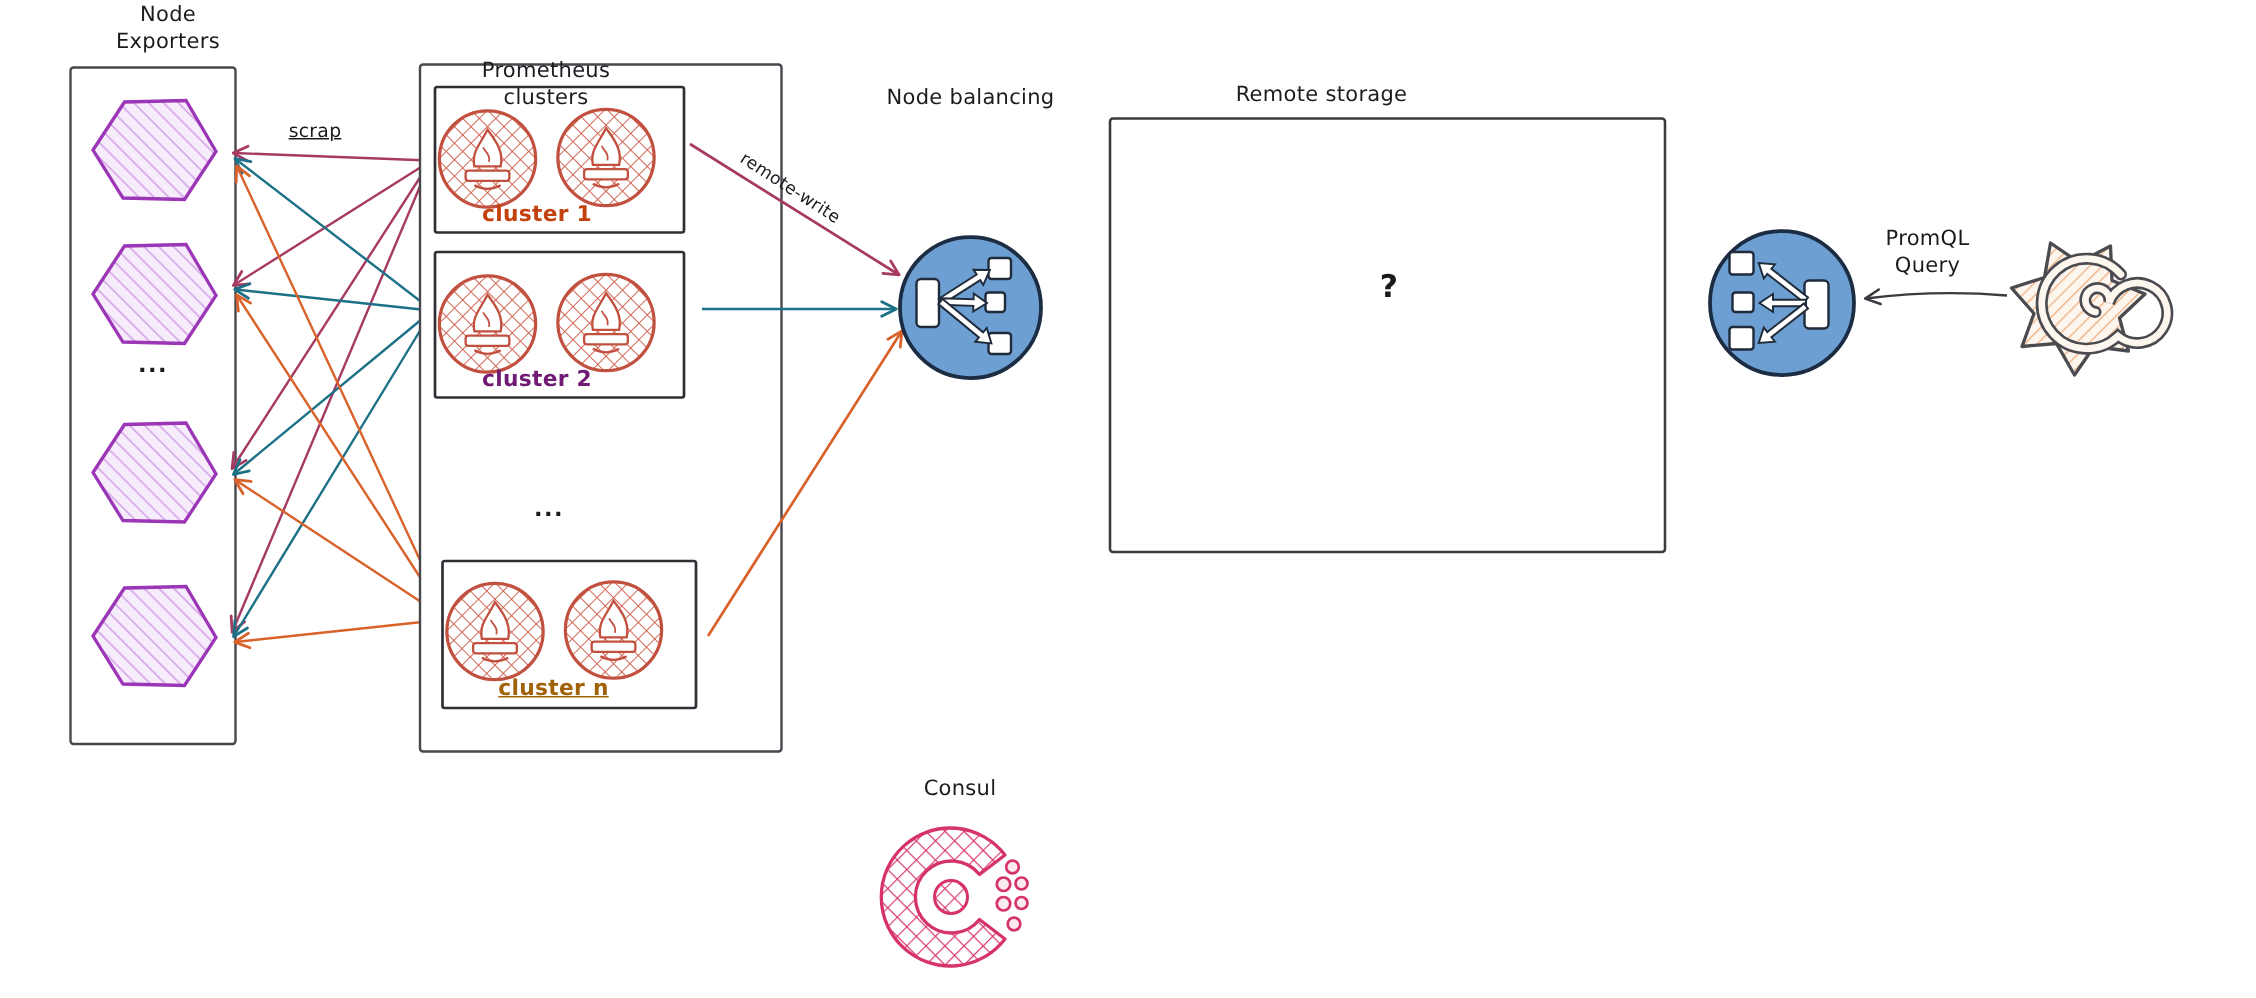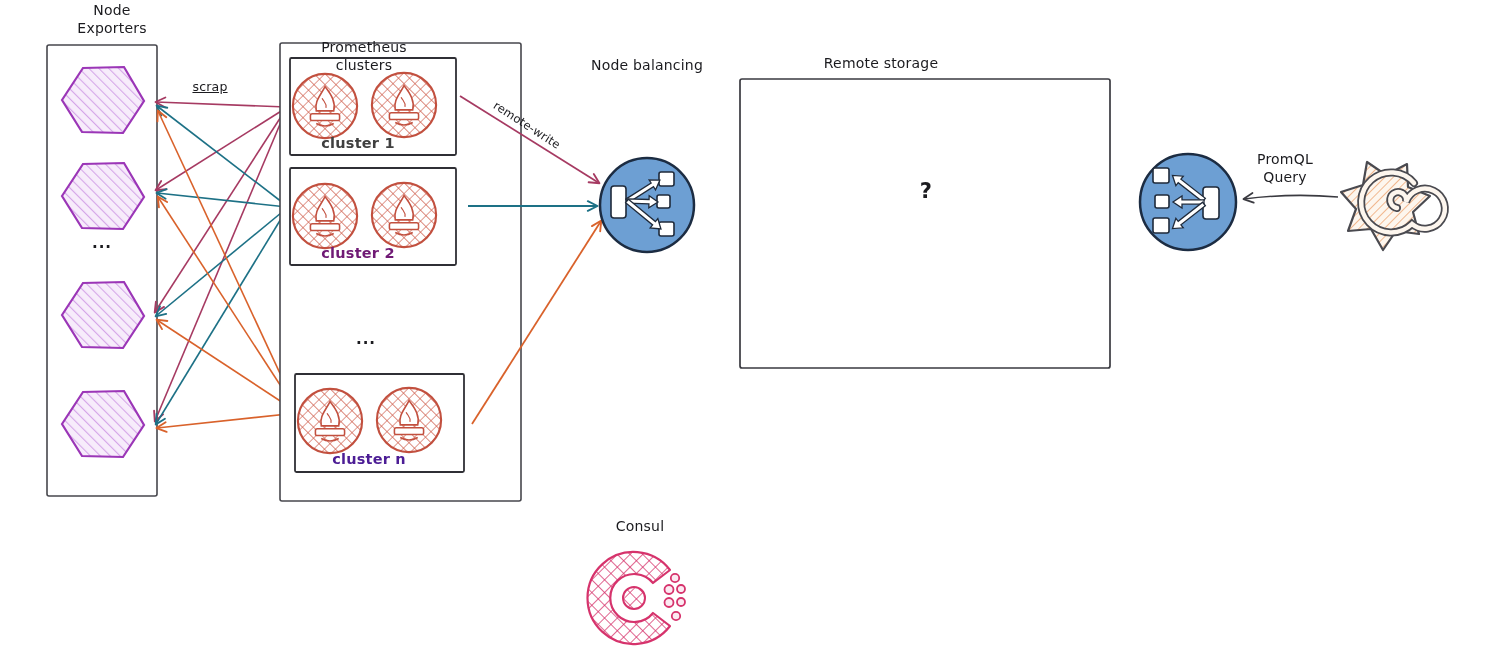--- a/index.html
+++ b/index.html
@@ -8,23 +8,23 @@
     font-family:"DejaVu Sans","Liberation Sans",sans-serif;color:#1b1b1f;
   }
   .canvas svg{position:absolute;left:0;top:0;}
   .lbl{
     position:absolute;transform:translate(-50%,0);text-align:center;
     white-space:pre-line;line-height:18px;font-size:14px;color:#1b1b1f;
     letter-spacing:.2px;
   }
   .lbl.small{font-size:12.5px;text-decoration:underline;}
   .lbl.cluster{font-size:14.5px;font-weight:600;}
-  .lbl.c1{color:#404040;}
+  .lbl.c1{color:#c2410c;}
   .lbl.c2{color:#701a75;}
-  .lbl.cn{color:#4c1d95;}
+  .lbl.cn{color:#a16207;text-decoration:underline;}
   .lbl.dots{font-size:15px;font-weight:700;letter-spacing:1px;}
   .lbl.qmark{font-size:21px;font-weight:700;}
   .lbl.rotated{transform:translate(-50%,0) rotate(33deg);font-size:11.5px;}
 </style>
 </head>
 <body>
 
 <div class="canvas">
 
 <svg width="1504" height="665" viewBox="0 0 1504 665">

